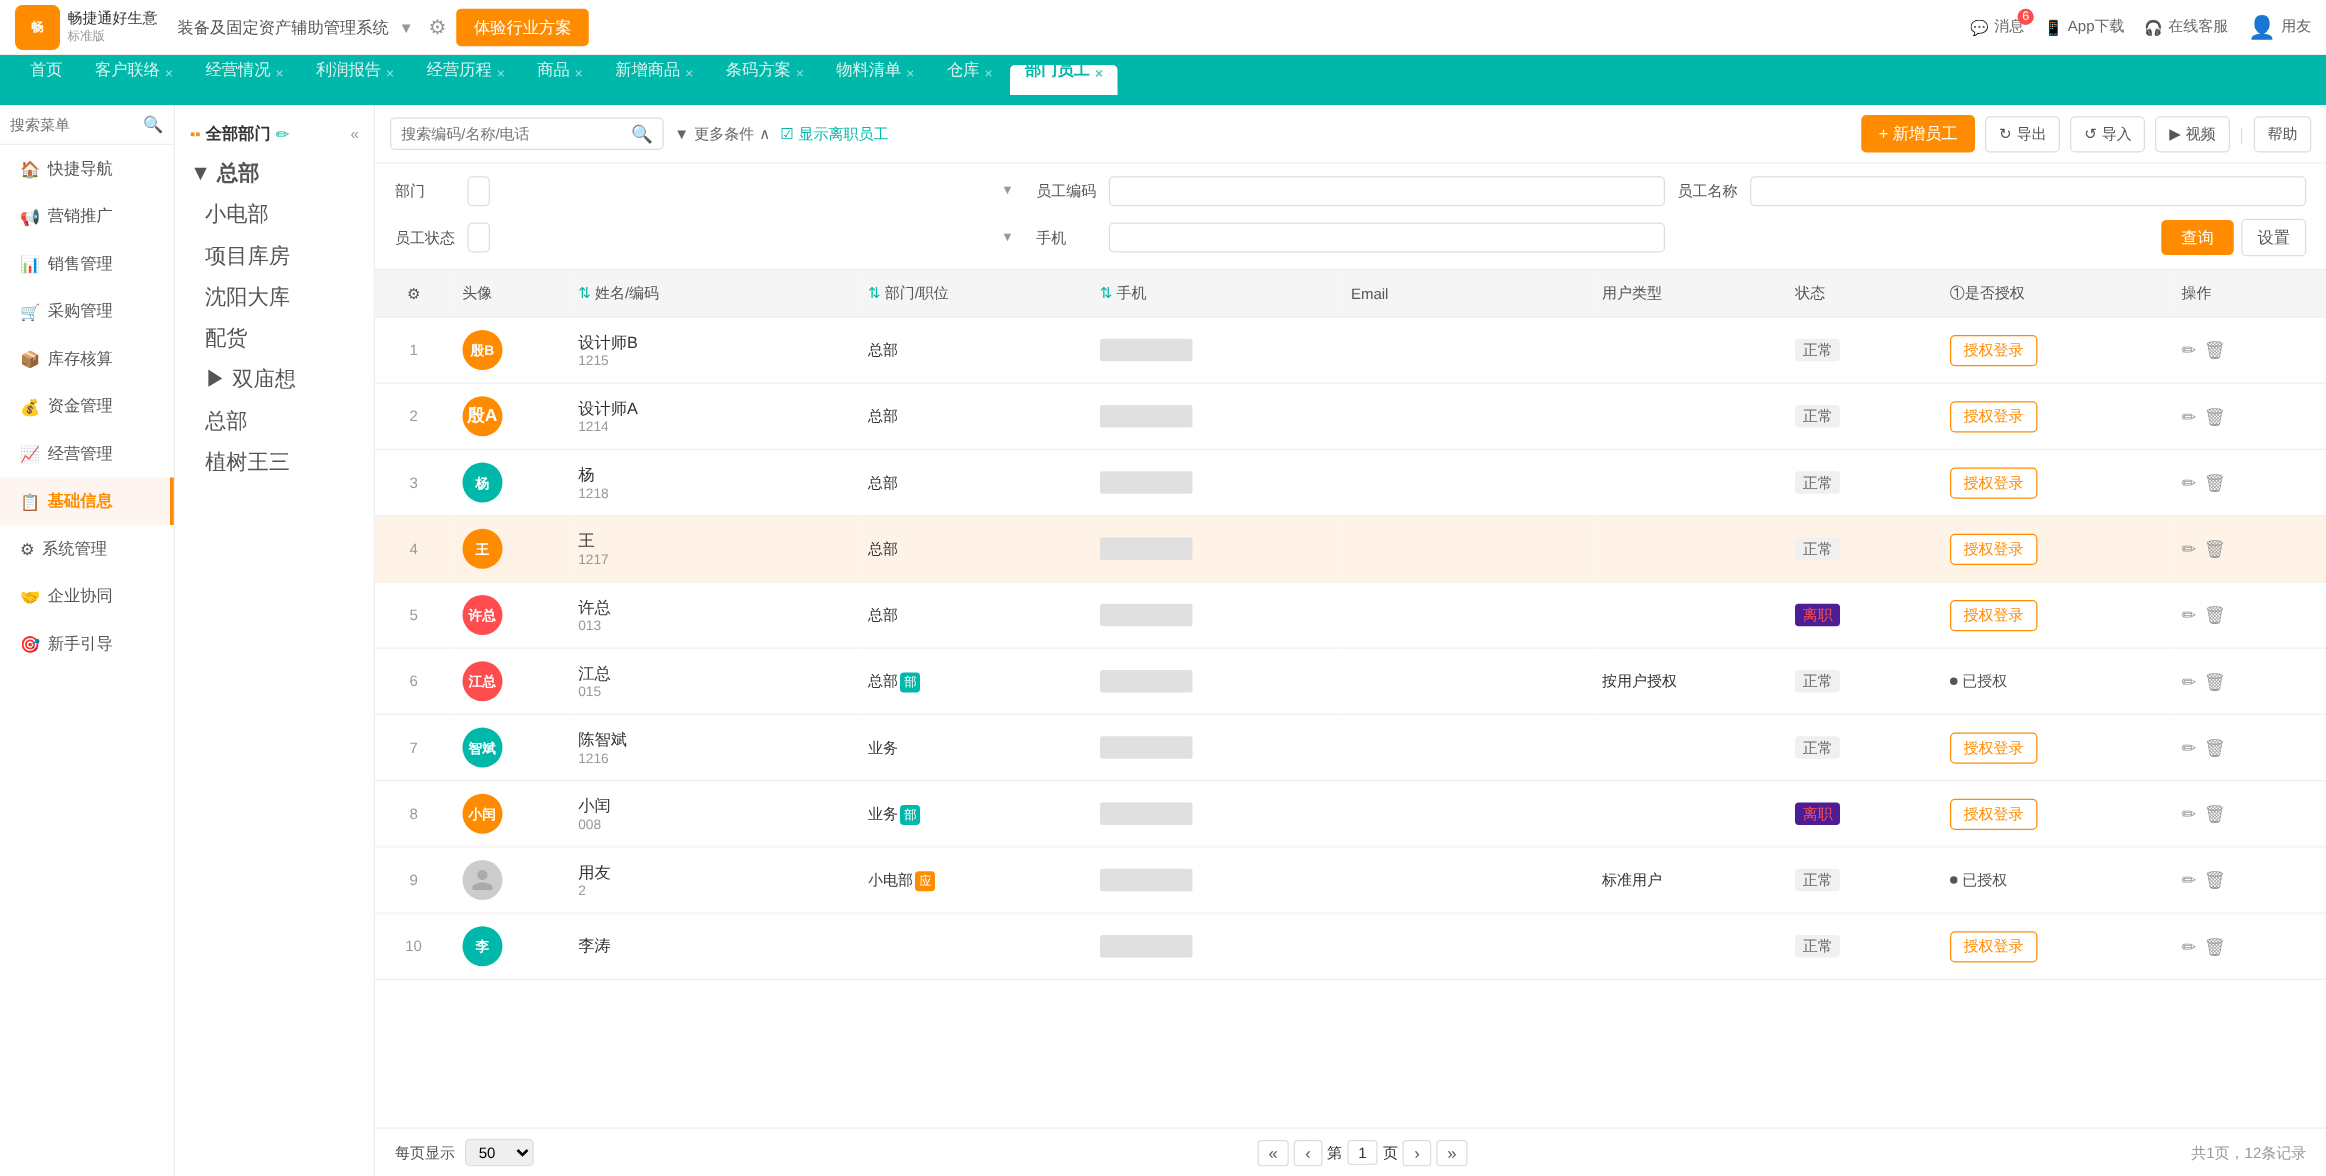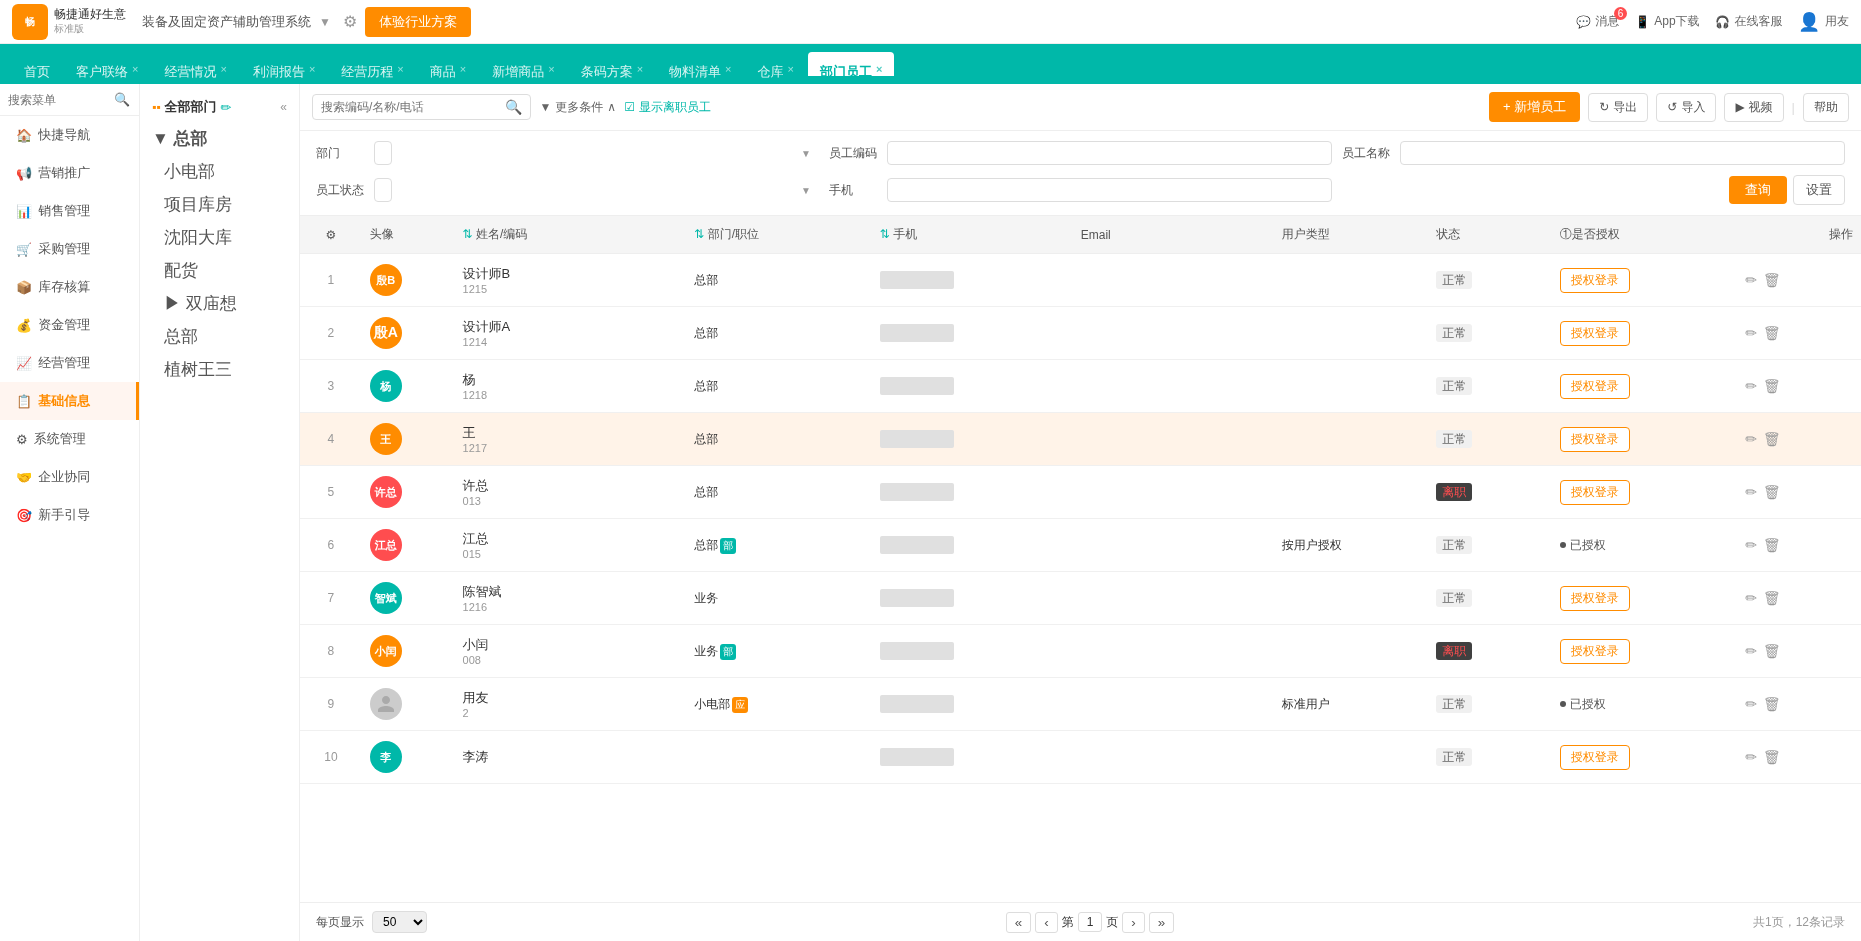--- a/index.html
+++ b/index.html
@@ -12,21 +12,21 @@
     .logo-icon { width: 36px; height: 36px; background: #ff8c00; border-radius: 6px; display: flex; align-items: center; justify-content: center; color: white; font-size: 10px; font-weight: bold; }
     .logo-text { font-size: 12px; color: #333; line-height: 1.3; }
     .logo-badge { font-size: 10px; color: #999; }
     .top-bar-icons { display: flex; align-items: center; gap: 16px; }
     .top-icon-item { display: flex; align-items: center; gap: 4px; font-size: 12px; color: #666; cursor: pointer; position: relative; }
     .badge { background: #ff4d4f; color: white; border-radius: 10px; font-size: 10px; padding: 1px 4px; position: absolute; top: -6px; right: -8px; }
     .try-btn { background: #ff8c00; color: white; border: none; border-radius: 4px; padding: 6px 14px; font-size: 13px; cursor: pointer; }
 
     
     .nav-tabs { height: 40px; background: #00b8a9; display: flex; align-items: center; padding: 0 12px; gap: 2px; overflow-x: auto; }
-    .nav-tab { padding: 11px 12px; height: 24px; display: flex; align-items: flex-start; color: rgba(255,255,255,0.85); cursor: pointer; font-size: 13px; white-space: nowrap; gap: 4px; }
+    .nav-tab { padding: 11px 12px; height: 24px; display: flex; align-items: flex-end; color: rgba(255,255,255,0.85); cursor: pointer; font-size: 13px; white-space: nowrap; gap: 4px; }
     .nav-tab.active { background: #fff; color: #00b8a9; border-radius: 4px 4px 0 0; font-weight: bold; }
     .nav-tab .close { color: inherit; font-size: 11px; opacity: 0.7; }
 
     
     .main-layout { display: flex; height: calc(941px - 44px - 40px); }
 
     
     .sidebar { width: 140px; background: #fff; border-right: 1px solid #eee; display: flex; flex-direction: column; flex-shrink: 0; }
     .sidebar-search { padding: 8px; border-bottom: 1px solid #eee; display: flex; align-items: center; gap: 4px; }
     .sidebar-search input { border: none; outline: none; font-size: 12px; width: 100%; background: transparent; }
@@ -83,21 +83,21 @@
     td { padding: 10px 8px; font-size: 12px; color: #333; border-bottom: 1px solid #f0f0f0; vertical-align: middle; }
     tbody tr.highlighted { background: #fff3e8; }
 
     .avatar { width: 32px; height: 32px; border-radius: 50%; display: flex; align-items: center; justify-content: center; color: white; font-size: 12px; font-weight: bold; flex-shrink: 0; }
 
     .name-code { display: flex; flex-direction: column; }
     .name-code .name { font-size: 13px; color: #333; }
     .name-code .code { font-size: 11px; color: #999; }
 
     .status-normal { color: #666; background: #f0f0f0; border-radius: 3px; padding: 2px 6px; font-size: 12px; }
-    .status-resigned { color: #ff4d4f; background: #404040; border-radius: 3px; padding: 2px 6px; font-size: 12px; }
+    .status-resigned { color: #ff4d4f; background: #4c1d95; border-radius: 3px; padding: 2px 6px; font-size: 12px; }
 
     .btn-auth { border: 1px solid #ff8c00; color: #ff8c00; background: white; border-radius: 4px; padding: 3px 10px; font-size: 12px; cursor: pointer; }
     .auth-done { color: #555; font-size: 12px; display: flex; align-items: center; gap: 4px; }
     .auth-dot { width: 6px; height: 6px; background: #555; border-radius: 50%; }
 
     .op-btns { display: flex; gap: 6px; }
     .op-btn { color: #999; cursor: pointer; font-size: 14px; }
 
     .dept-badge { display: inline-flex; align-items: center; justify-content: center; background: #00b8a9; color: white; font-size: 10px; border-radius: 3px; padding: 1px 3px; margin-left: 2px; }
     .dept-badge-orange { background: #ff8c00; }
@@ -352,21 +352,21 @@
               <tr>
                 <th style="width:40px;text-align:center;">⚙</th>
                 <th style="width:60px;">头像</th>
                 <th style="width:150px;"><span style="color:#00b8a9;">⇅</span> 姓名/编码</th>
                 <th style="width:120px;"><span style="color:#00b8a9;">⇅</span> 部门/职位</th>
                 <th style="width:130px;"><span style="color:#00b8a9;">⇅</span> 手机</th>
                 <th style="width:130px;">Email</th>
                 <th style="width:100px;">用户类型</th>
                 <th style="width:80px;">状态</th>
                 <th style="width:120px;">①是否授权</th>
-                <th style="width:80px;text-align:right;">操作</th>
+                <th style="width:80px;">操作</th>
               </tr>
             </thead>
             <tbody id="table-body">
             <tr>
     <td style="text-align:center;color:#999;">1</td>
     <td>
       <div class="avatar" style="background:#ff8c00;font-size:11px;">殷B</div>
     </td>
     <td>
       <div class="name-code">

